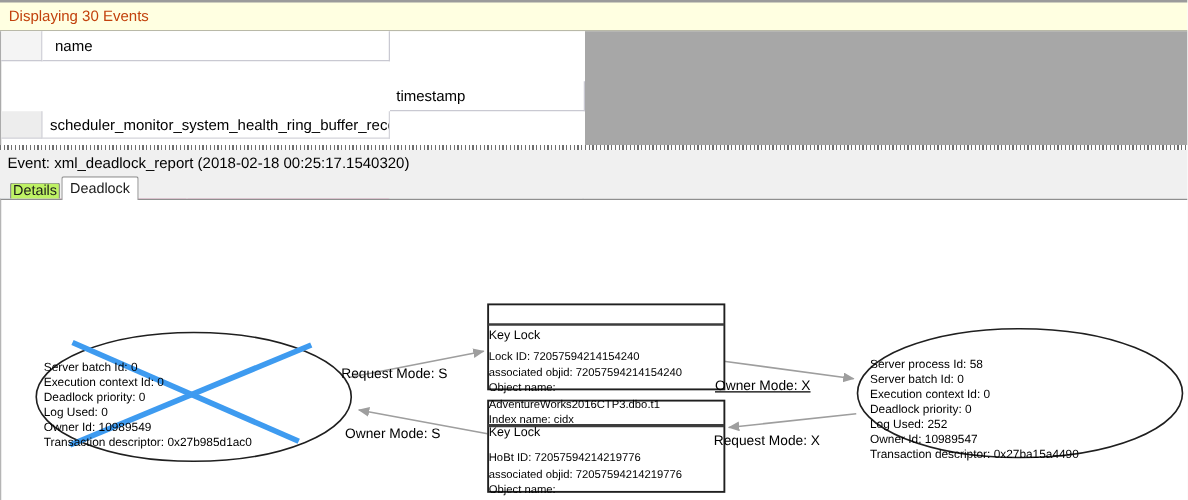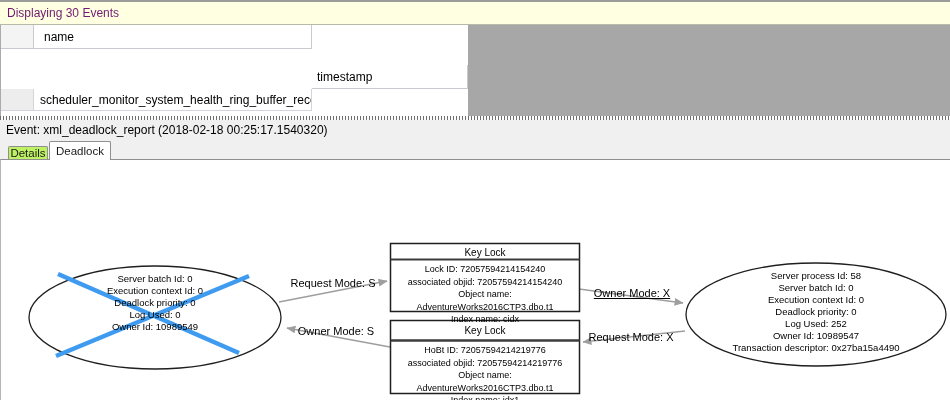--- a/index.html
+++ b/index.html
@@ -2,21 +2,21 @@
 <html><head>
 <meta charset="utf-8">
 <style>
   html,body{margin:0;padding:0;}
   body{width:950px;height:400px;font-family:"Liberation Sans",sans-serif;background:#fff;overflow:hidden;}
   #root{position:relative;width:950px;height:400px;background:#F0F0F0;}
 
   
   .info-bar{position:absolute;left:0;top:0;width:100%;height:25px;background:#FFFFE1;
     border-top:2px solid #9B9B9B;border-bottom:1px solid #B9B9A8;box-sizing:border-box;
-    font-size:12px;color:#701a75;line-height:22px;padding-left:7px;}
+    font-size:12px;color:#c2410c;line-height:22px;padding-left:7px;}
 
   
   .grid{position:absolute;left:0;top:25px;width:468px;background:#fff;border-left:1px solid #ABABAB;box-sizing:border-box;}
   .grid-filler{position:absolute;left:468px;top:25px;width:482px;height:91px;background:#A7A7A7;}
   .grow{display:flex;}
   .cell{box-sizing:border-box;border-right:1px solid #D4D4DA;border-bottom:1px solid #D4D4DA;
     font-size:12px;color:#000;white-space:nowrap;overflow:hidden;display:flex;align-items:center;}
   .c-gutter{width:33px;background:#EDEDED;justify-content:center;}
   .c-name{width:278px;padding-left:6px;}
   .c-ts{width:156px;padding-left:5px;margin-top:40px;}
@@ -42,21 +42,21 @@
   .tabstrip{position:absolute;left:0;top:140px;width:100%;height:19px;background:#F0F0F0;}
   .tab{position:absolute;box-sizing:border-box;font-size:11.5px;color:#1A1A1A;text-align:center;
     border:1px solid #8F8F8F;border-bottom:none;border-radius:2px 2px 0 0;}
   .tab-inactive{left:8px;top:6px;width:40px;height:13px;background:#bef264;line-height:13px;z-index:1;}
   .tab-active{left:49px;top:1px;width:62px;height:19px;background:#FFFFFF;line-height:18px;z-index:3;}
 
   
   .pane{position:absolute;left:0;top:159px;width:950px;height:241px;background:#FFFFFF;
     border-top:1px solid #8F8F8F;border-left:1px solid #B5B5B5;box-sizing:border-box;z-index:2;}
   .pane svg{position:absolute;left:0;top:0;}
-  .gtext{position:absolute;text-align:center;color:#000;z-index:4;}
+  .gtext{position:absolute;color:#000;z-index:4;margin-top:16px;}
   .proc-lines{font-size:9.5px;line-height:12px;}
   .res-title{font-size:10px;line-height:12px;}
   .res-body{font-size:9px;line-height:12.5px;}
   .edge-label{font-size:11px;line-height:12px;width:120px;}
 </style>
 </head>
 <body>
 
 <div id="root">
 
@@ -131,20 +131,21 @@
       <rect x="389.5" y="160.5" width="189" height="73" fill="#fff" stroke="#1F1F1F" stroke-width="1.5"></rect>
       <line x1="389.5" y1="180.5" x2="578.5" y2="180.5" stroke="#3C3C3C" stroke-width="2.5"></line>
     </svg>
 
     <div class="gtext proc-lines" style="left:34px;top:113px;width:240px;">
       <div>Server batch Id: 0</div>
       <div>Execution context Id: 0</div>
       <div>Deadlock priority: 0</div>
       <div>Log Used: 0</div>
       <div>Owner Id: 10989549</div>
+      <div>Transaction descriptor: 0x27b985d1ac0</div>
     </div>
 
     <div class="gtext proc-lines" style="left:695px;top:110px;width:240px;">
       <div>Server process Id: 58</div>
       <div>Server batch Id: 0</div>
       <div>Execution context Id: 0</div>
       <div>Deadlock priority: 0</div>
       <div>Log Used: 252</div>
       <div>Owner Id: 10989547</div>
       <div>Transaction descriptor: 0x27ba15a4490</div>

